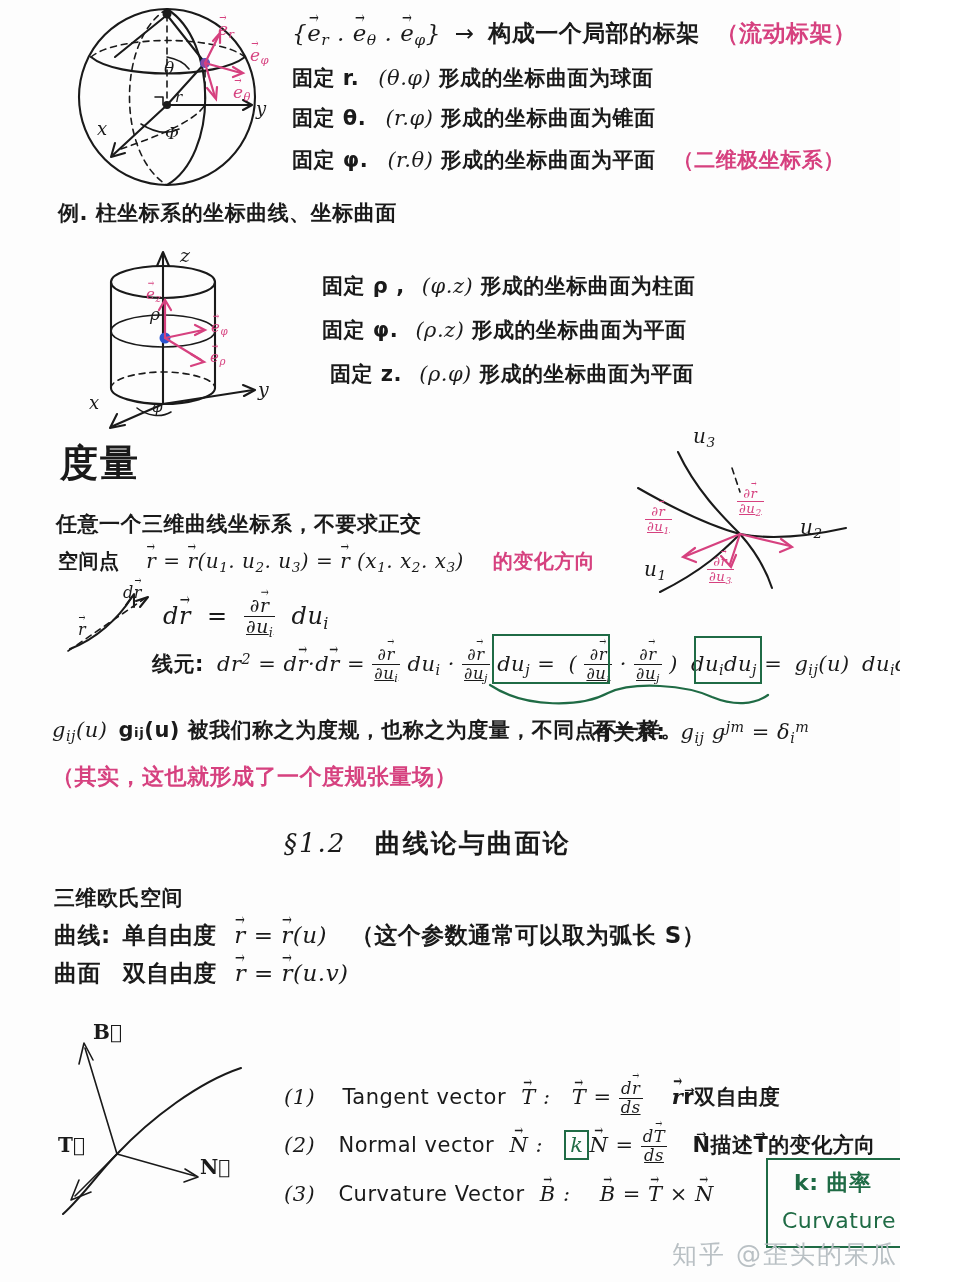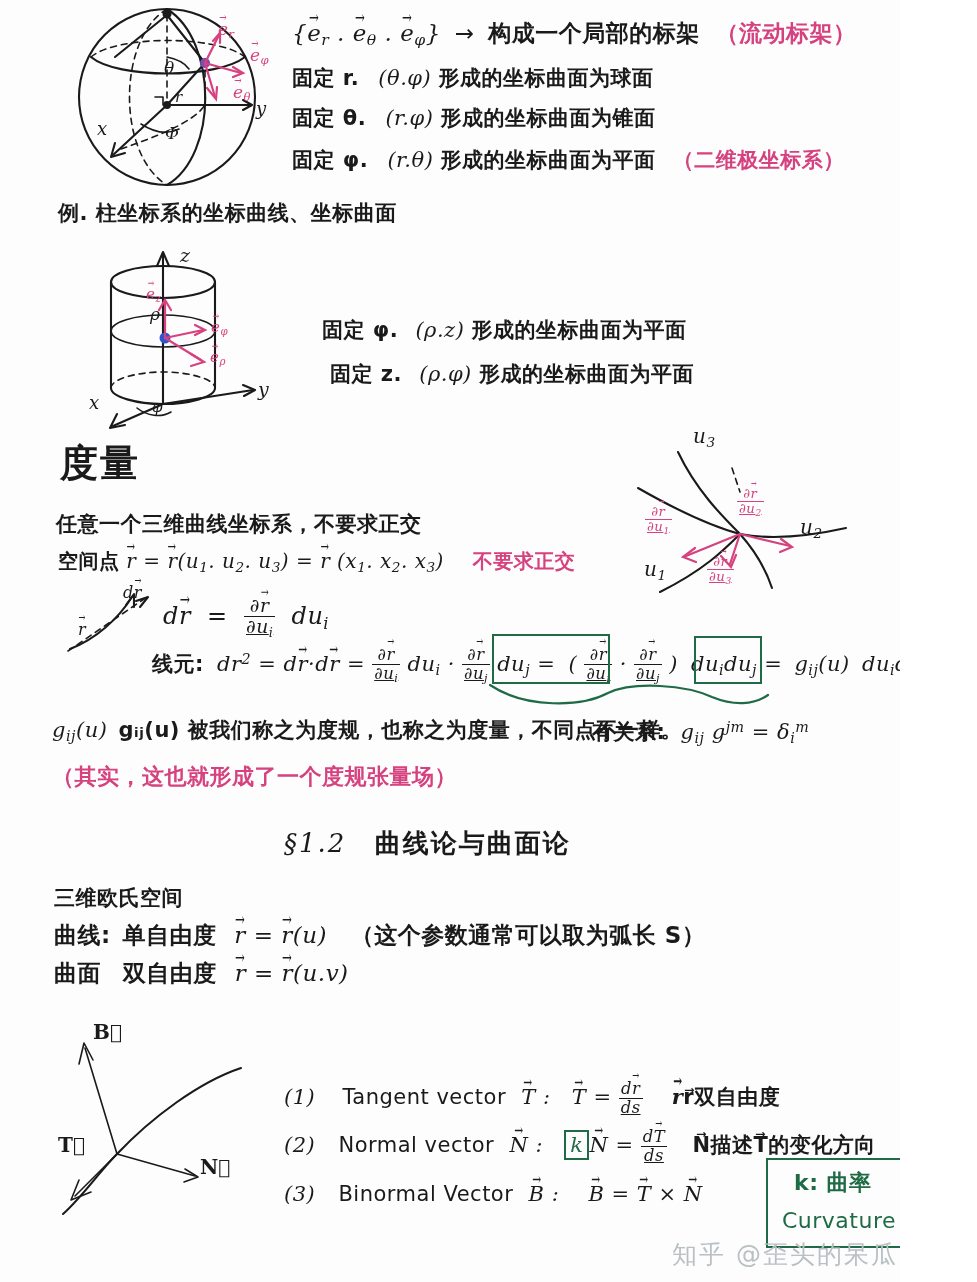--- a/index.html
+++ b/index.html
@@ -209,40 +209,45 @@
   <div class="hw" style="left:146px; top:285px; font-size:15px;">
     <span class="pink math vec">e</span><span class="pink math sub">z</span>
   </div>
   <div class="hw" style="left:211px; top:318px; font-size:15px;">
     <span class="pink math vec">e</span><span class="pink math sub">φ</span>
   </div>
   <div class="hw" style="left:210px; top:348px; font-size:15px;">
     <span class="pink math vec">e</span><span class="pink math sub">ρ</span>
   </div>
 
+  <div class="hw" style="left:322px; top:272px; font-size:21px;">
+    <span class="cn">固定 ρ ,</span>
+    <span class="math" style="margin-left:10px;">(φ.z)</span>
+    <span class="cn">形成的坐标曲面为柱面</span>
+  </div>
   <div class="hw" style="left:322px; top:316px; font-size:21px;">
     <span class="cn">固定 φ.</span>
     <span class="math" style="margin-left:10px;">(ρ.z)</span>
     <span class="cn">形成的坐标曲面为平面</span>
   </div>
   <div class="hw" style="left:330px; top:360px; font-size:21px;">
     <span class="cn">固定 z.</span>
     <span class="math" style="margin-left:10px;">(ρ.φ)</span>
     <span class="cn">形成的坐标曲面为平面</span>
   </div>
 
   <div class="hw cn" style="left:60px; top:438px; font-size:38px; letter-spacing:2px;">度量</div>
   <div class="hw cn" style="left:56px; top:510px; font-size:21px;">任意一个三维曲线坐标系，不要求正交</div>
 
   <div class="hw" style="left:58px; top:548px; font-size:20px;">
     <span class="cn">空间点</span>
-    <span class="math" style="margin-left:0;">
+    <span class="math" style="margin-left:20px;">
       <span class="vec">r</span> = <span class="vec">r</span>(u<span class="sub">1</span>. u<span class="sub">2</span>. u<span class="sub">3</span>) = <span class="vec">r</span> (x<span class="sub">1</span>. x<span class="sub">2</span>. x<span class="sub">3</span>)
     </span>
-    <span class="cn pink" style="margin-left:22px;">不要求正交</span>
+    <span class="cn pink" style="margin-left:22px;">的变化方向</span>
   </div>
 
   <svg style="left:600px; top:430px; width:330px; height:165px;" viewBox="0 0 330 165">
 
     <path class="stroke" d="M78 22 C 96 60, 122 86, 140 104"></path>
     <path class="stroke" d="M140 104 C 156 122, 166 140, 172 158"></path>
 
     <path class="stroke" d="M38 58 C 80 82, 110 96, 140 104"></path>
     <path class="stroke" d="M140 104 C 172 110, 210 106, 246 98"></path>
 
@@ -387,21 +392,21 @@
     <span class="math">:</span>
     <span class="math" style="margin-left:14px;">
       <span class="green" style="padding:1px 4px; border:2px solid #1f6b45;">k</span><span class="vec">N</span> =
       <span class="frac"><span class="num">d<span class="vec">T</span></span><span class="den">ds</span></span>
     </span>
     <span class="cn" style="margin-left:18px;">N⃗描述T⃗的变化方向</span>
   </div>
 
   <div class="hw" style="left:284px; top:1182px; font-size:21px;">
     <span class="math">(3)</span>
-    <span style="margin-left:16px;">Binormal Vector</span>
+    <span style="margin-left:16px;">Curvature Vector</span>
     <span class="math" style="margin-left:8px;"><span class="vec">B</span></span>
     <span class="math">:</span>
     <span class="math" style="margin-left:22px;">
       <span class="vec">B</span> = <span class="vec">T</span> × <span class="vec">N</span>
     </span>
   </div>
 
   <div class="gbox" style="left:766px; top:1158px; width:190px; height:90px;"></div>
   <div class="hw green cn" style="left:794px; top:1168px; font-size:22px;">k: 曲率</div>
   <div class="hw green" style="left:782px; top:1208px; font-size:22px; font-family:'DejaVu Sans',sans-serif;">Curvature</div>

